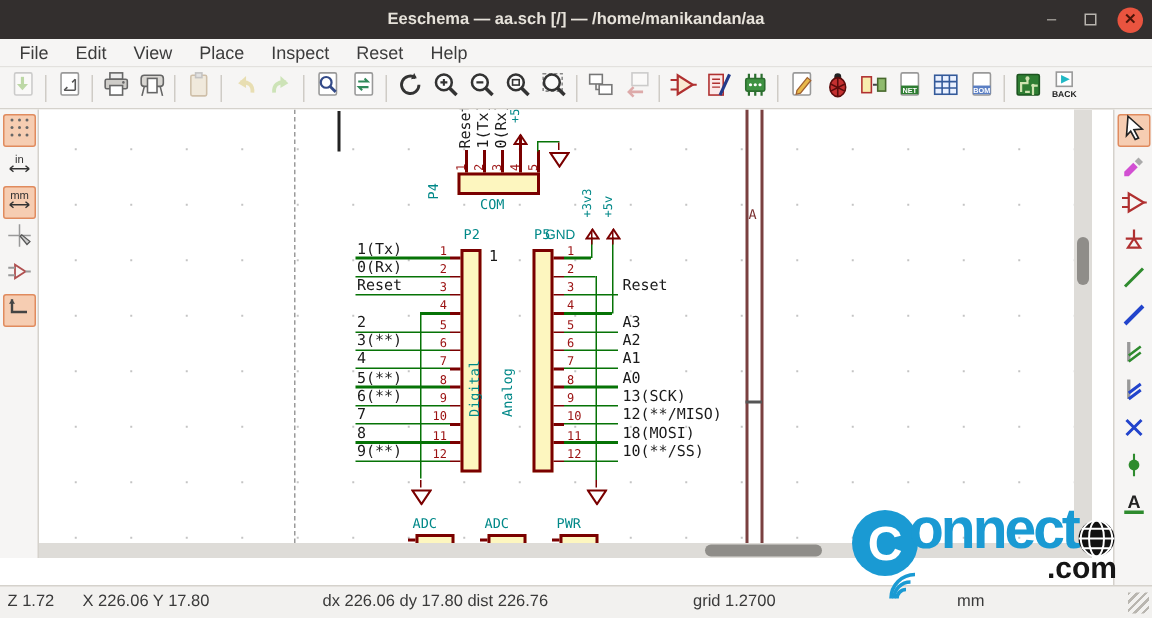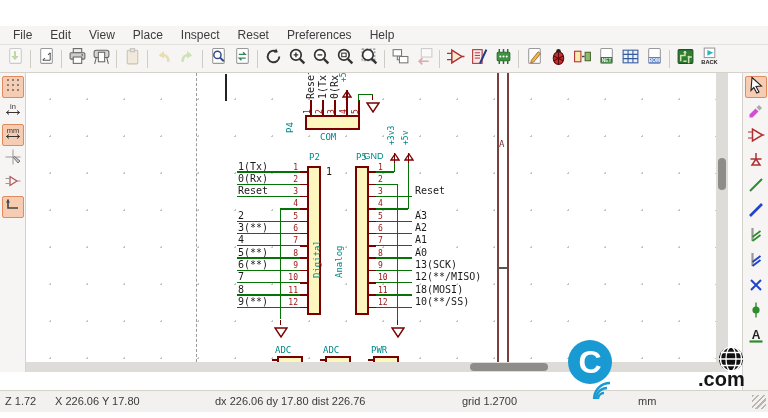--- a/index.html
+++ b/index.html
@@ -65,29 +65,38 @@
   #wm-rest { position:absolute; left:38px; top:-2px; font-size:38px; font-weight:bold; color:#1a9ad3; letter-spacing:-2px; }
   #wm-globe { position:absolute; left:150px; top:12px; }
   #wm-suffix { position:absolute; left:130px; top:34px; font-size:20px; font-weight:bold; color:#151515; }
   #wm-arcs { position:absolute; left:14px; top:40px; }
 </style>
 </head>
 <body>
 
 <div id="app">
 
+  <div id="titlebar">
+    <div id="title-text">Eeschema — aa.sch [/] — /home/manikandan/aa</div>
+    <div class="win-controls">
+      <div class="win-btn" id="btn-minimize">–</div>
+      <div class="win-btn" id="btn-maximize">
+          <span></span>
+        </div>
+      <div class="win-btn" id="btn-close">✕</div>
+    </div>
+  </div>
 
   <div id="menubar">
       <div class="menu-item">File</div>
       <div class="menu-item">Edit</div>
       <div class="menu-item">View</div>
       <div class="menu-item">Place</div>
       <div class="menu-item">Inspect</div>
       <div class="menu-item">Reset</div>
-      <div class="menu-item">Preferences</div>
       <div class="menu-item">Help</div>
     </div>
 
   <div id="toolbar-main">
       <div class="tbtn disabled" title="Save">
         <span><svg viewBox="0 0 18 18">
             <rect x="3.5" y="1.5" width="11" height="14" rx="1" fill="#fff" stroke="#999"></rect>
             <path d="M8.5 4v6" stroke="#7ab648" stroke-width="2"></path>
             <path d="M5 8.5l3.5 4 3.5-4z" fill="#7ab648"></path>
           </svg></span>
@@ -573,20 +582,21 @@
     <span style="left:5px">Z 1.72</span>
     <span style="left:55px">X 226.06 Y 17.80</span>
     <span style="left:215px">dx 226.06 dy 17.80 dist 226.76</span>
     <span style="left:462px">grid 1.2700</span>
     <span style="left:638px">mm</span>
     <div id="sb-grip"></div>
   </div>
 
   <div id="watermark">
     <div id="wm-circle">C</div>
+    <div id="wm-rest">onnect</div>
     <div id="wm-globe">
       <svg width="26" height="26" viewBox="0 0 26 26">
           <circle cx="13" cy="13" r="12" fill="#111"></circle>
           <g stroke="#fff" stroke-width="1.3" fill="none">
             <ellipse cx="13" cy="13" rx="5" ry="12"></ellipse>
             <ellipse cx="13" cy="13" rx="10.5" ry="12"></ellipse>
             <path d="M1 13h24M3 6.5h20M3 19.5h20"></path>
           </g>
         </svg>
     </div>

